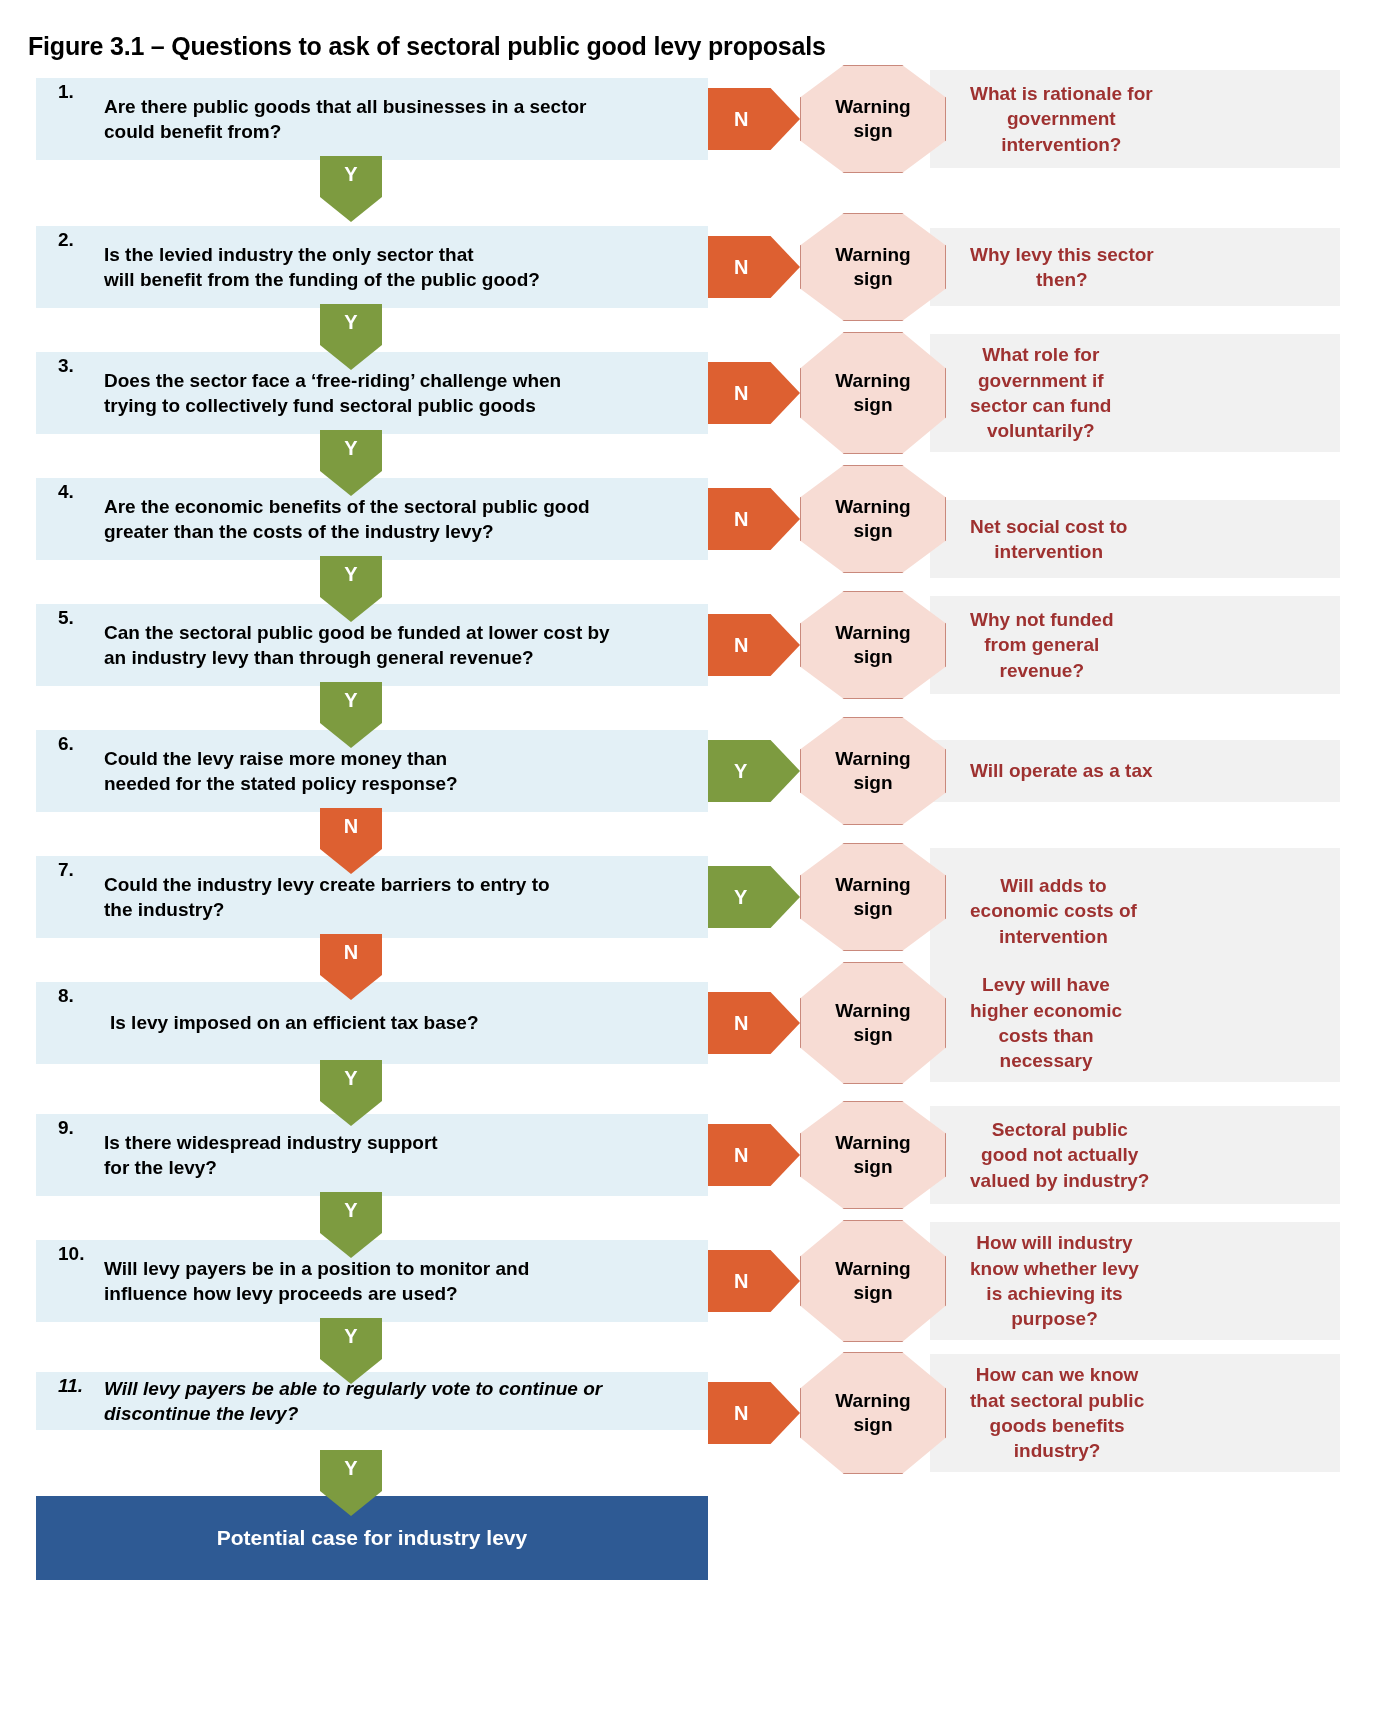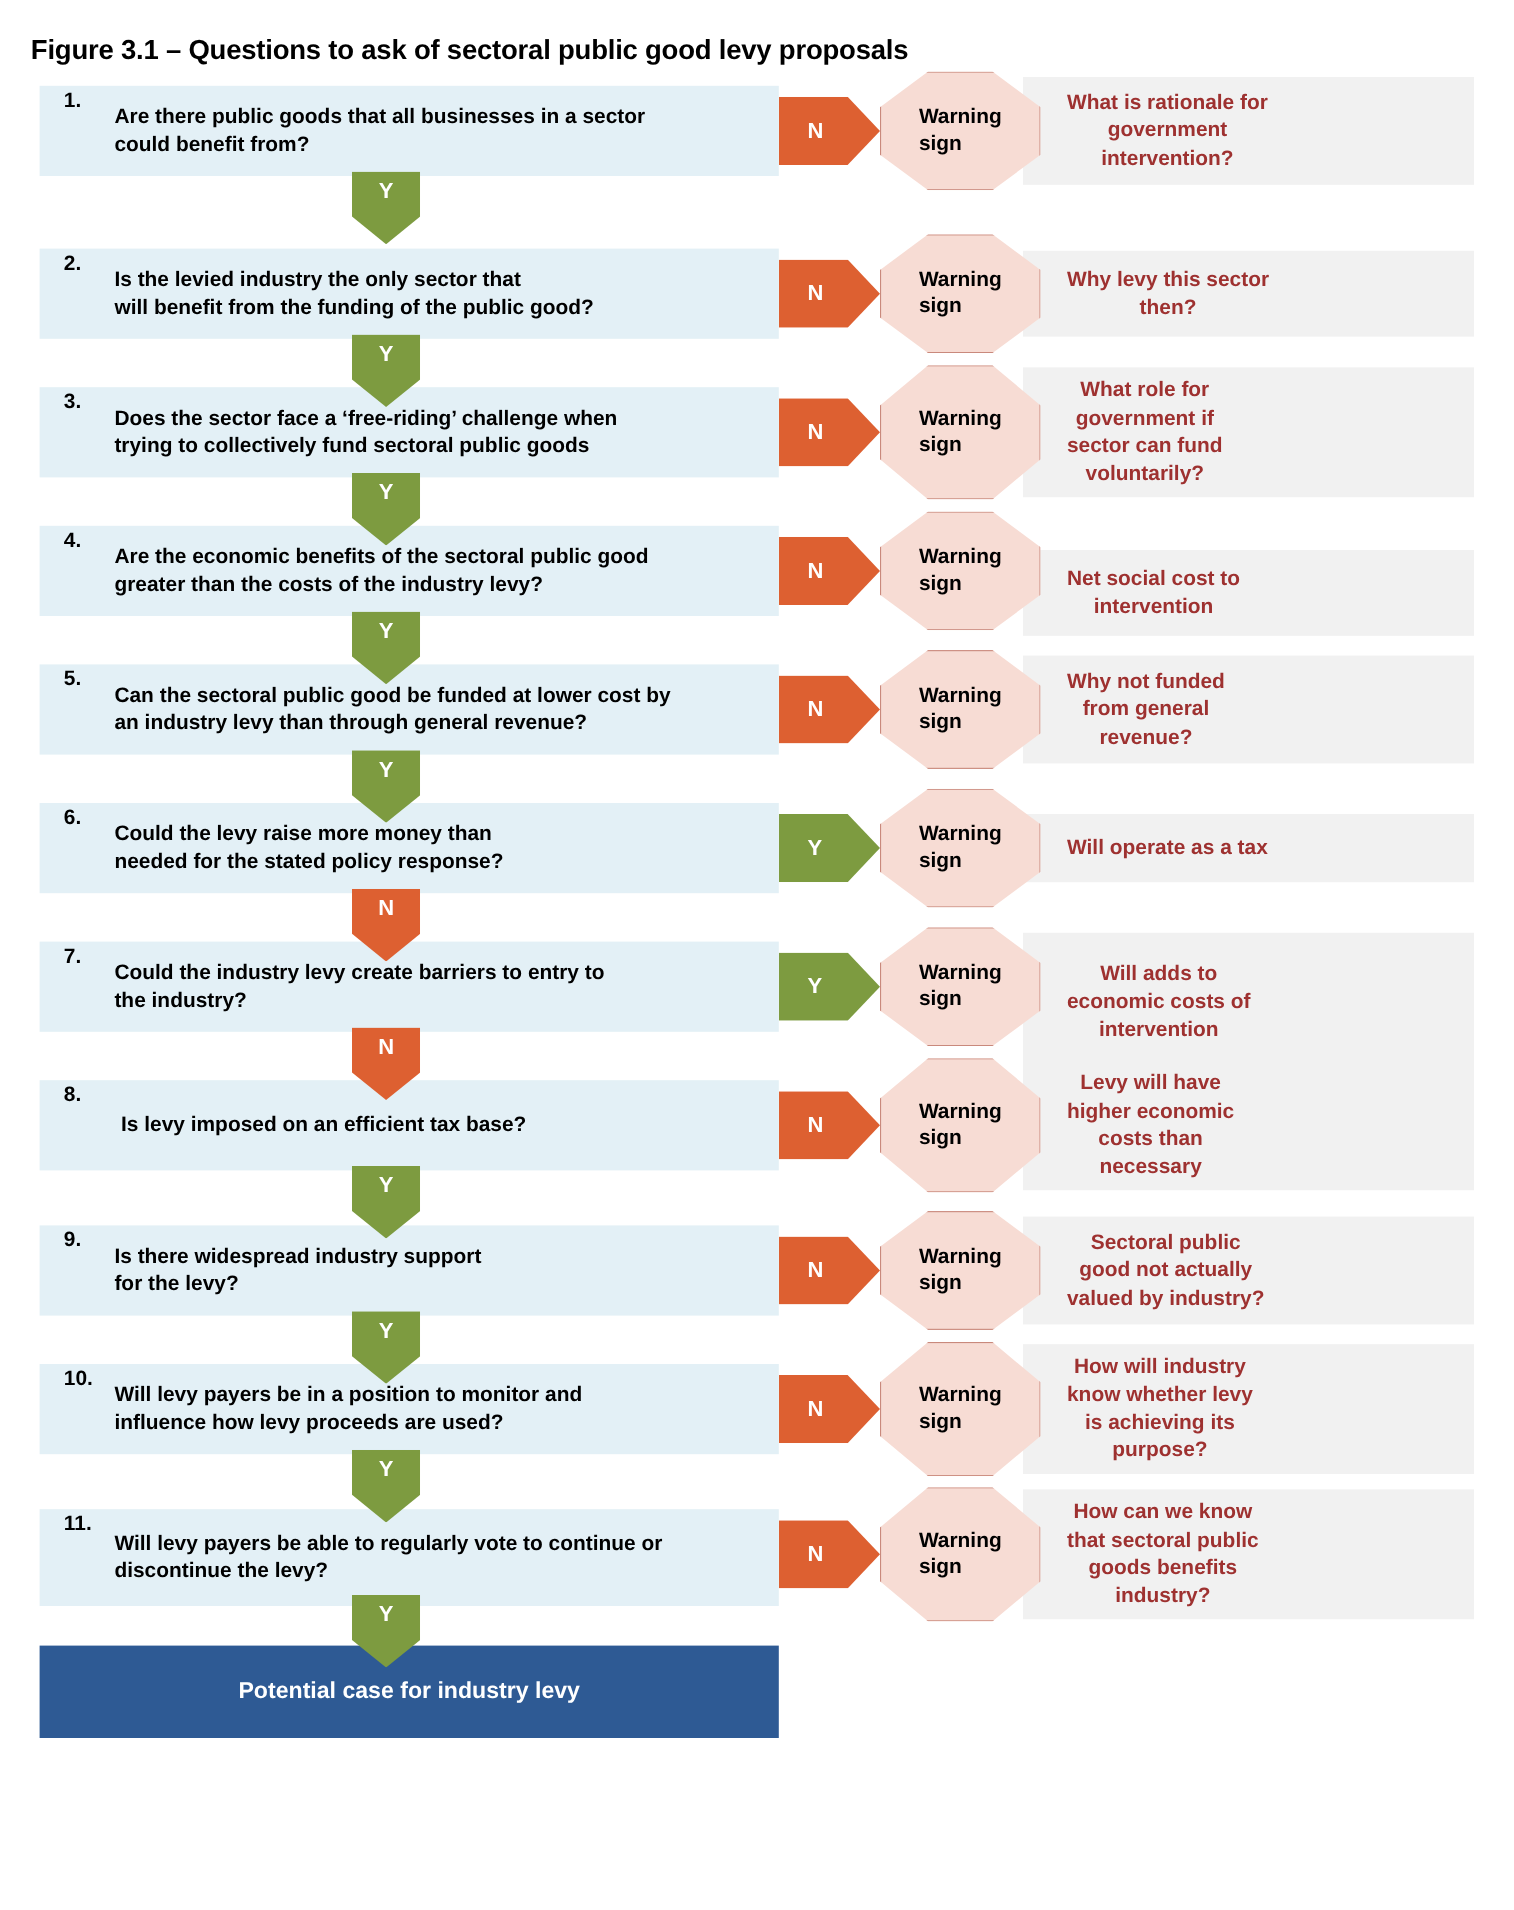--- a/index.html
+++ b/index.html
@@ -81,20 +81,21 @@
   .octagon {
     position: absolute;
     left: 800px;
     width: 146px;
     background: #F7DCD4;
     border: 1px solid #C9897C;
     clip-path: polygon(30% 0%, 70% 0%, 100% 30%, 100% 70%, 70% 100%, 30% 100%, 0% 70%, 0% 30%);
     display: flex;
     align-items: center;
     justify-content: center;
+    text-align: center;
     font-size: 19px;
     font-weight: bold;
     color: #000000;
     line-height: 1.25;
     white-space: pre-line;
     z-index: 2;
   }
 
   
   .annot {
@@ -306,21 +307,21 @@
 sign</div>
       <div class="annot" style="top: 1144px; height: 118px;">
         <span>How will industry
 know whether levy
 is achieving its
 purpose?</span>
       </div>
       <div class="vconn yes" style="top: 1240px; height: 66px;">Y</div>
     </div>
     <div class="row">
-      <div class="qbox" style="top: 1294px; height: 88px;">
+      <div class="qbox" style="top: 1294px; height: 58px; font-style: italic;">
         <div class="qnum">11.</div>
         <div class="qtext">Will levy payers be able to regularly vote to continue or
 discontinue the levy?</div>
       </div>
       <div class="side-arrow no" style="top: 1304px; height: 62px;">N</div>
       <div class="octagon" style="top: 1274px; height: 122px;">Warning
 sign</div>
       <div class="annot" style="top: 1276px; height: 118px;">
         <span>How can we know
 that sectoral public

